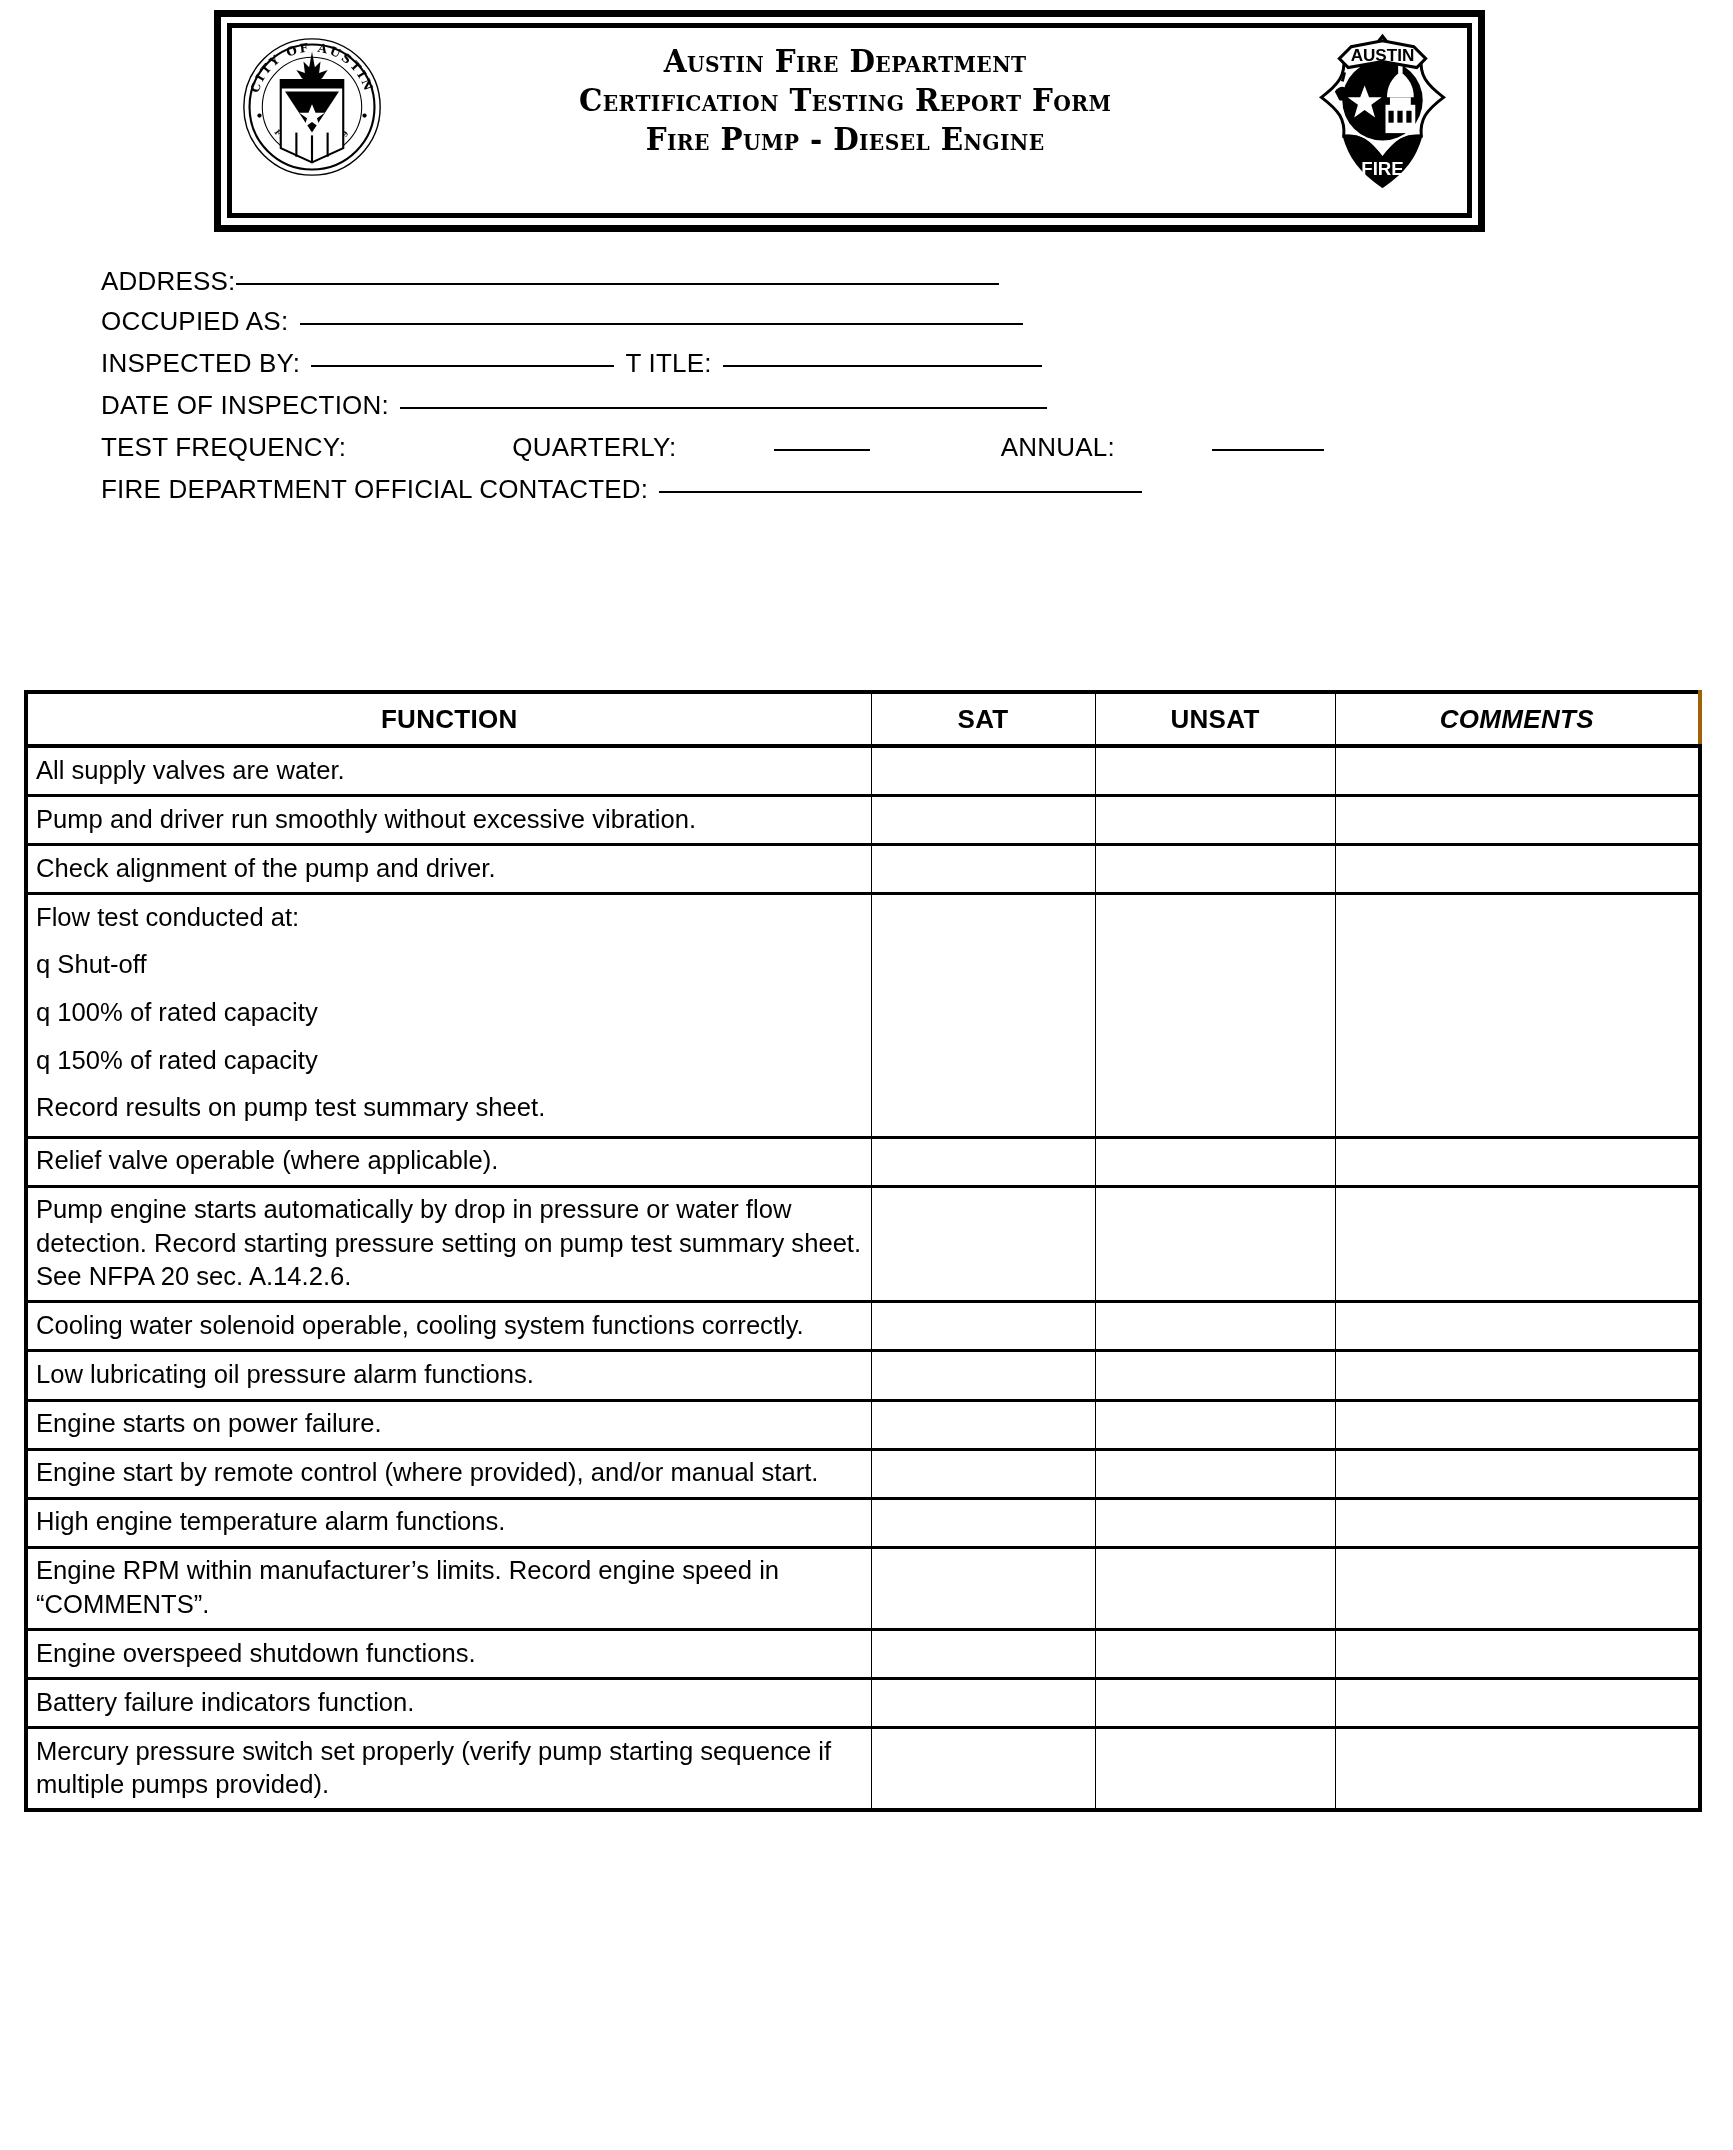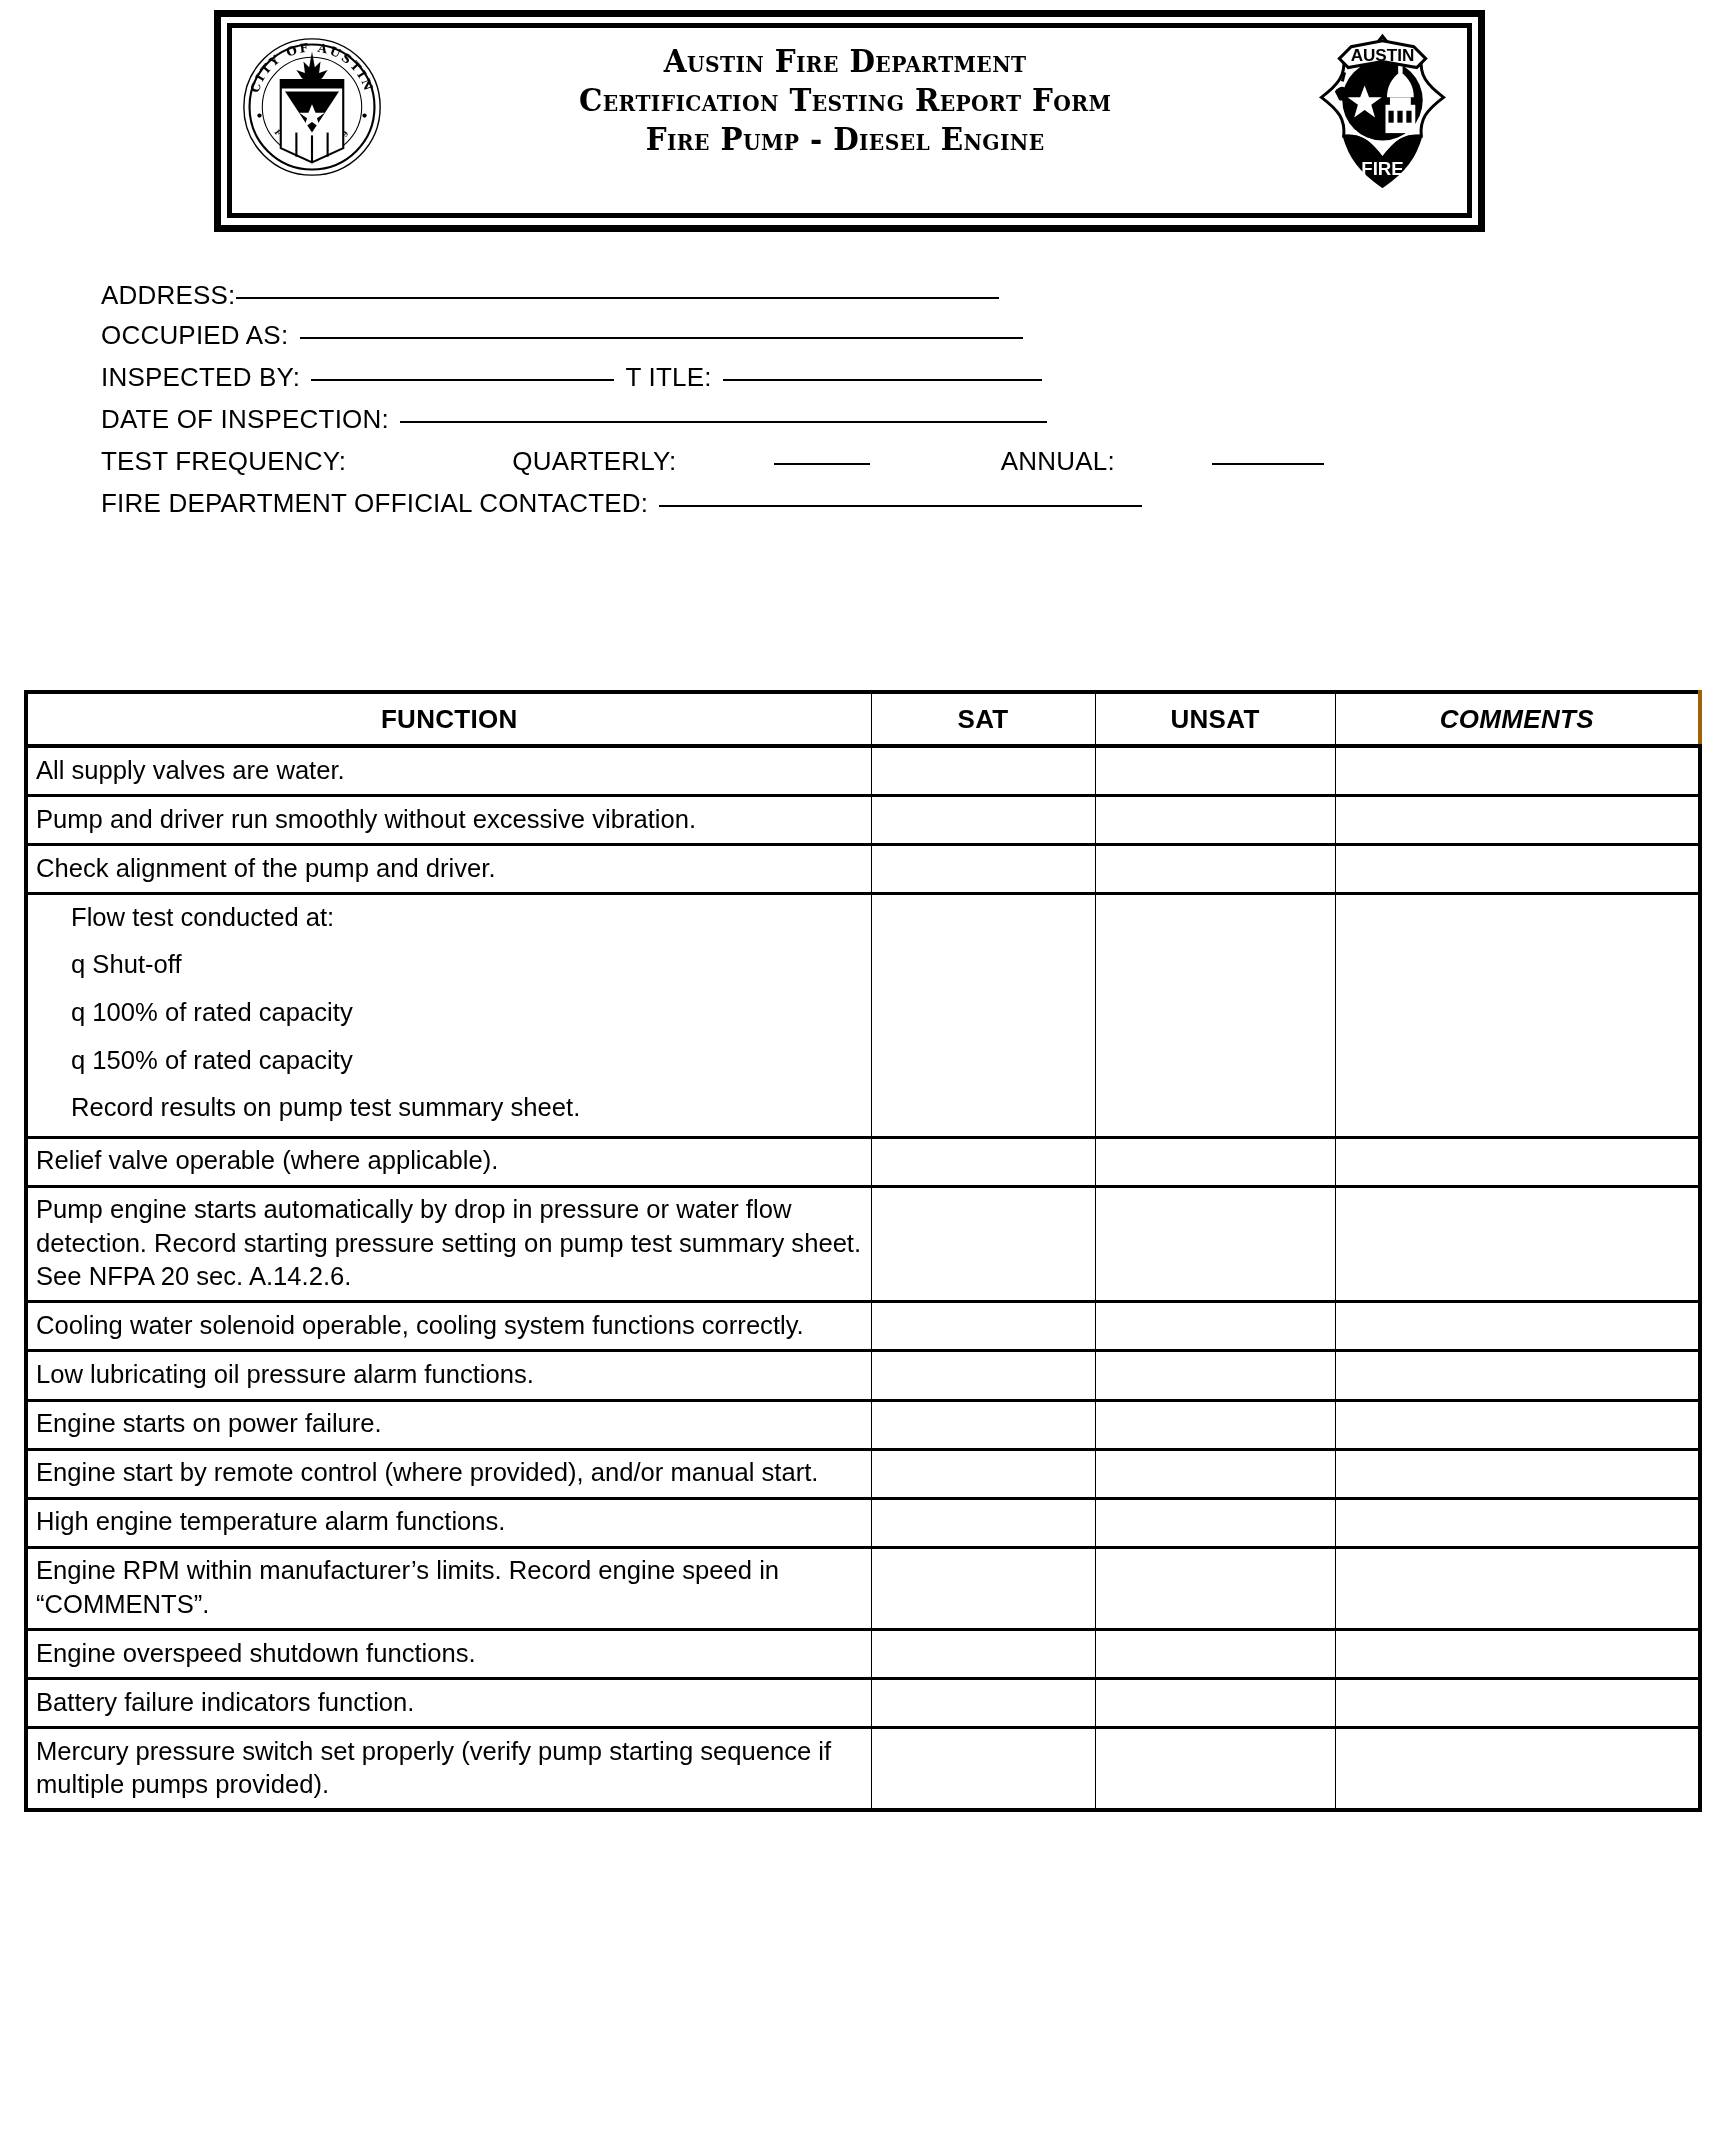--- a/index.html
+++ b/index.html
@@ -71,21 +71,21 @@
     text-transform: capitalize;
     white-space: nowrap;
     transform: scaleX(0.92);
     transform-origin: center;
   }
 
   
   .form-block {
     position: absolute;
     left: 101px;
-    top: 280px;
+    top: 266px;
     width: 1541px;
   }
   .form-row {
     display: flex;
     align-items: baseline;
     height: 40px;
     font-size: 26px;
     white-space: nowrap;
   }
   .form-label {
@@ -137,21 +137,21 @@
   .fn-table tbody tr td.c-cm { border-right: 4px solid #000; }
   .fn-table tbody tr:last-child td { border-bottom: 4px solid #000; }
 
   td.c-fn {
     font-size: 25.6px;
     line-height: 1.30;
     padding: 5.6px 8px 7.2px 8px;
   }
   td.c-sat, td.c-uns, td.c-cm { }
 
-  .row-line { display: block; margin-left: 35px; }
+  .row-line { display: block; }
   .row-line.sp { margin-top: 14.4px; }
 
   .w-fn { width: 845px; }
   .w-sat { width: 224px; }
   .w-uns { width: 240px; }
   .w-cm  { width: 365px; }
 
   
   svg { display: block; }
 </style>

